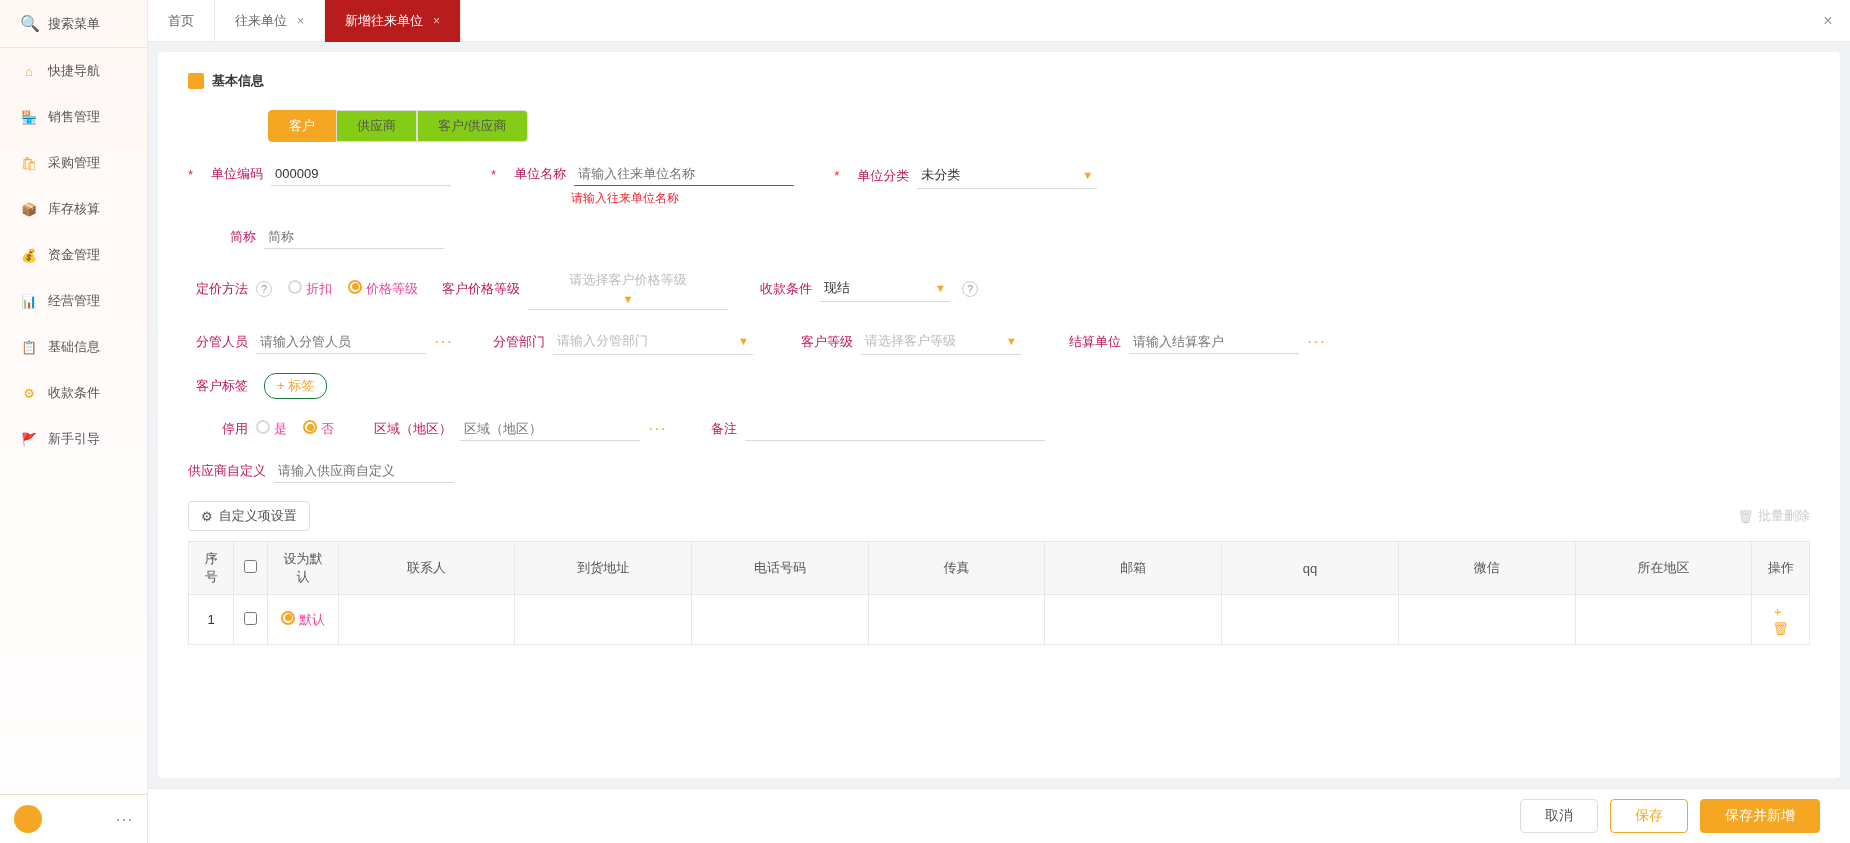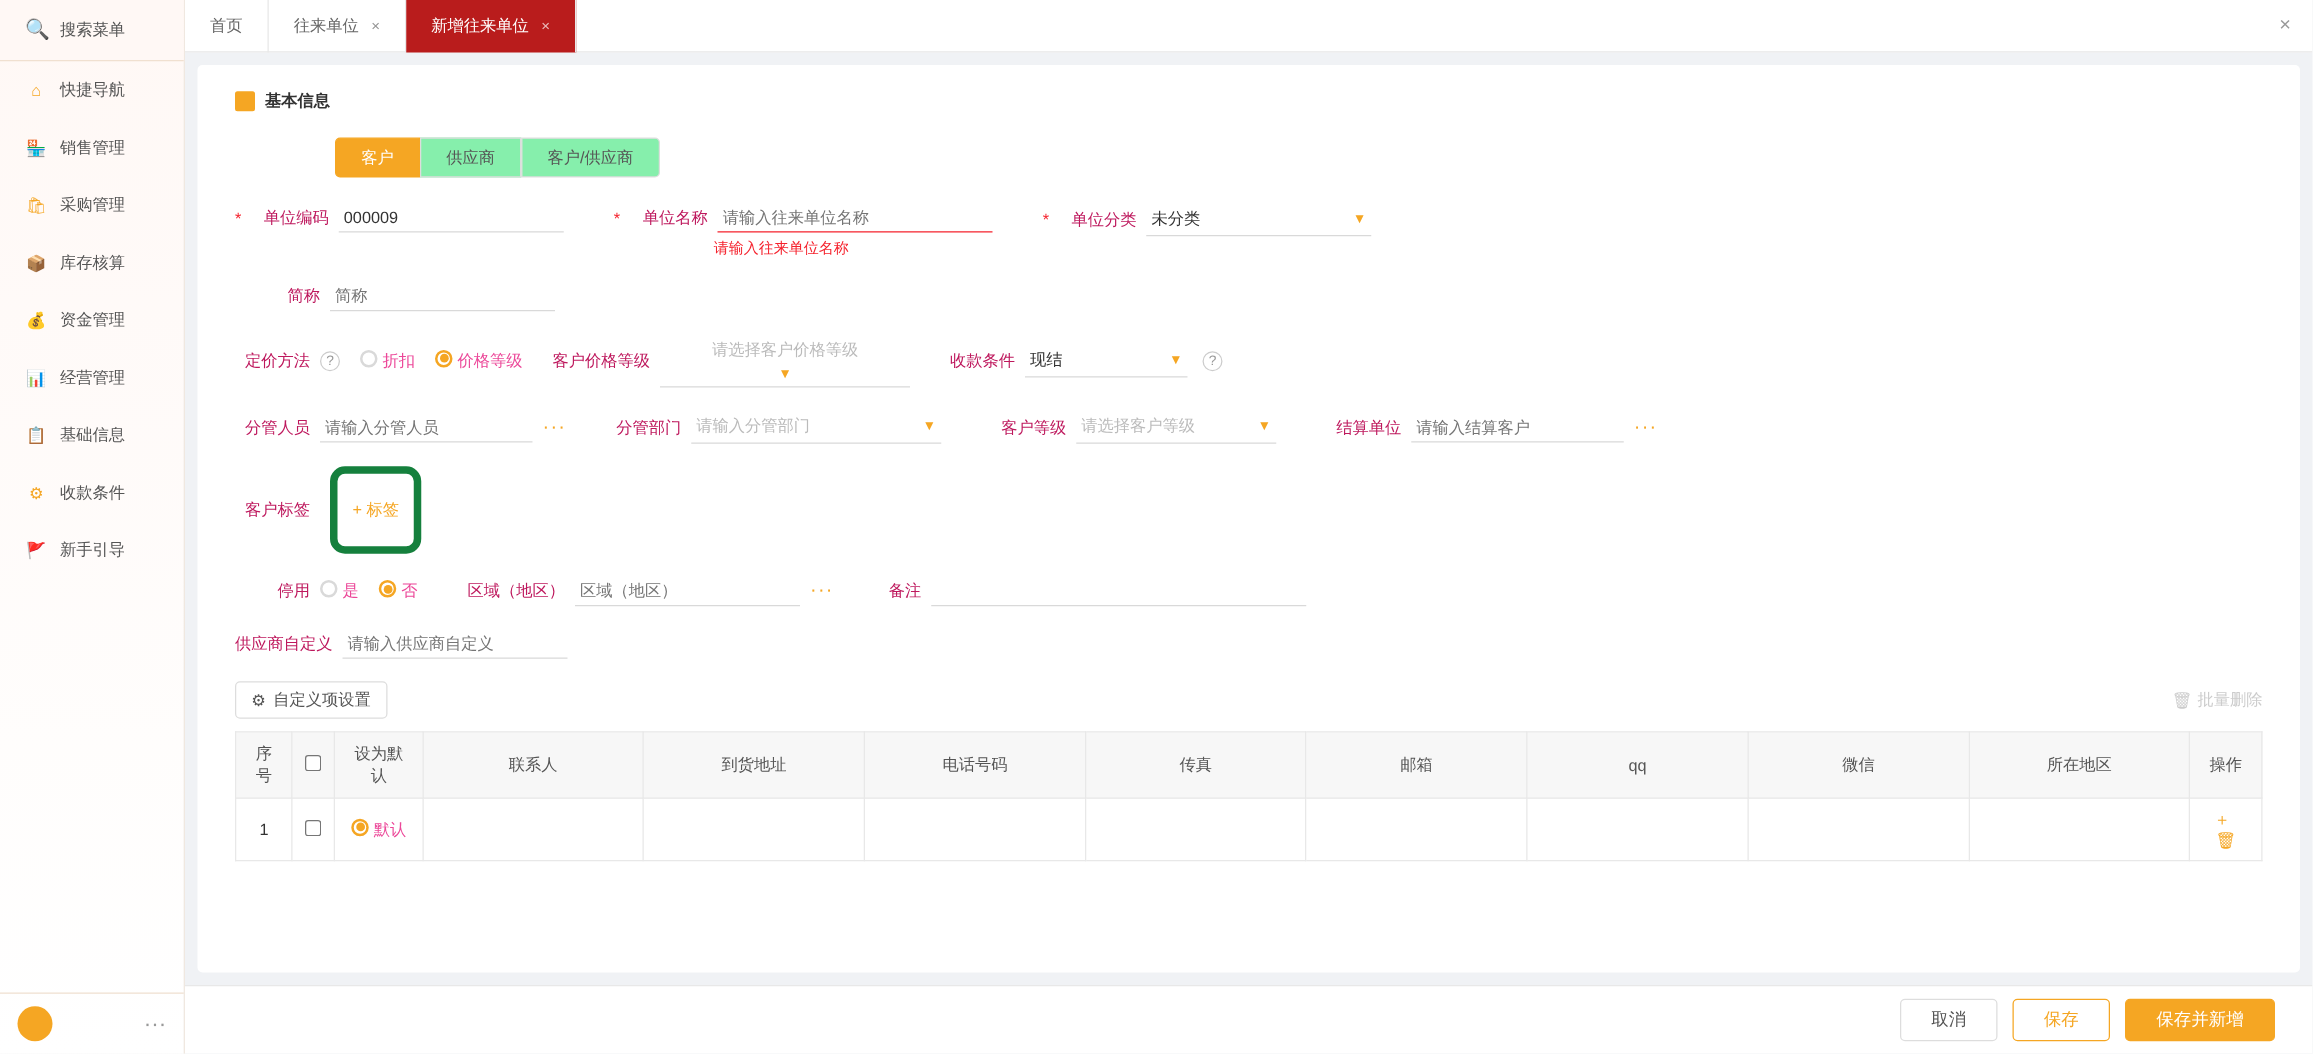--- a/index.html
+++ b/index.html
@@ -111,21 +111,21 @@
     
     .unit-type-group {
       display: flex;
       gap: 0;
     }
     .unit-btn {
       padding: 6px 20px;
       border: 1px solid #ddd;
       cursor: pointer;
       font-size: 13px;
-      background: #86efac;
+      background: #84cc16;
       color: #555;
     }
     .unit-btn:first-child { border-radius: 4px 0 0 4px; }
     .unit-btn:last-child { border-radius: 0 4px 4px 0; }
     .unit-btn.active { background: #f5a623; color: #fff; border-color: #f5a623; }
 
     
     .form-row {
       display: flex;
       align-items: flex-start;
@@ -187,22 +187,22 @@
     .help-icon {
       width: 16px; height: 16px; border-radius: 50%; border: 1px solid #ccc;
       display: inline-flex; align-items: center; justify-content: center;
       color: #999; font-size: 11px; cursor: pointer;
     }
 
     .dots-btn { color: #f5a623; cursor: pointer; font-size: 16px; letter-spacing: 1px; }
 
     .tag-btn {
       display: flex; align-items: flex-start; gap: 4px;
-      border: 6px solid #15803d; color: #f5a623;
-      border-radius: 12px; padding: 20px 12px;
+      border: 1px solid #15803d; color: #f5a623;
+      border-radius: 12px; padding: 3px 12px;
       cursor: pointer; font-size: 13px;
     }
 
     
     .custom-settings-bar {
       display: flex; align-items: center; margin-bottom: 10px;
     }
     .custom-settings-btn {
       display: flex; align-items: center; gap: 6px;
       border: 1px solid #ddd; padding: 5px 12px;

